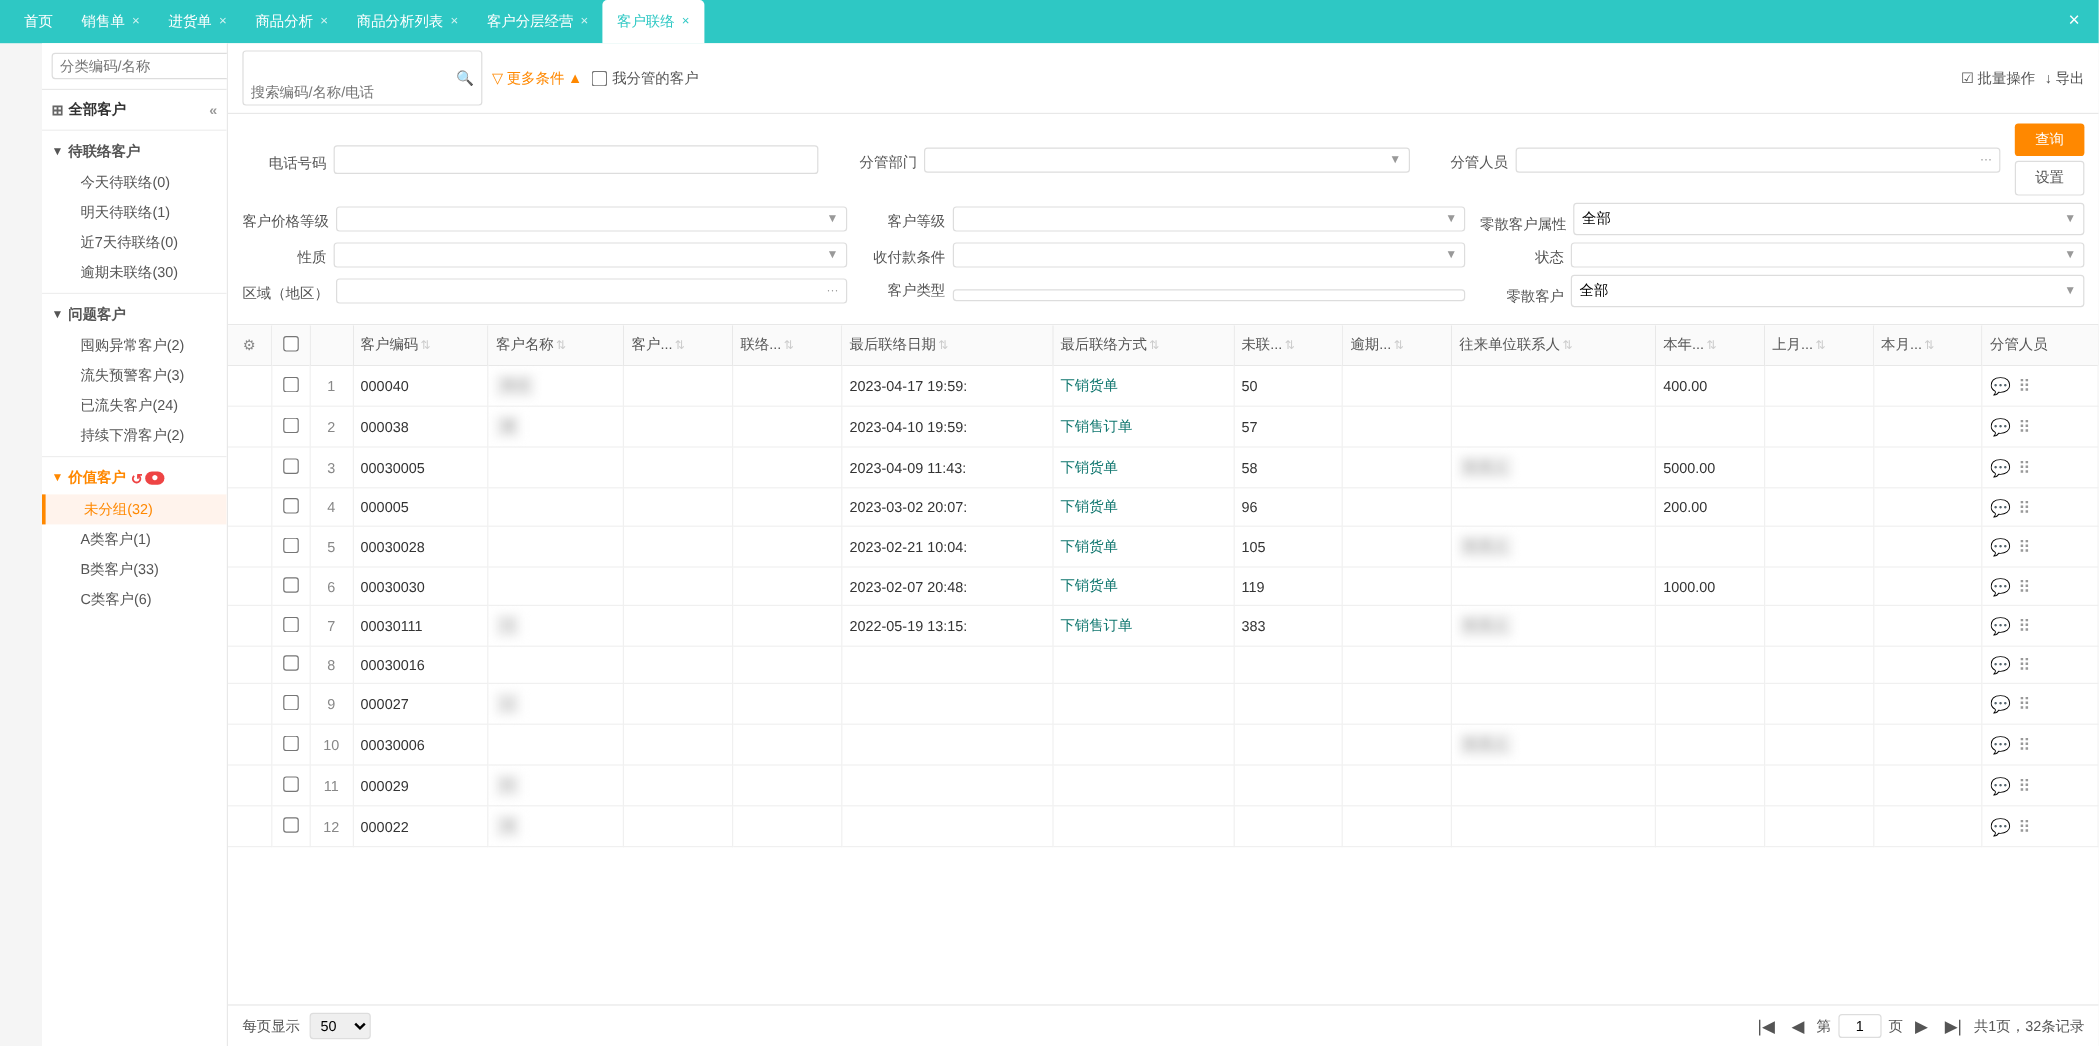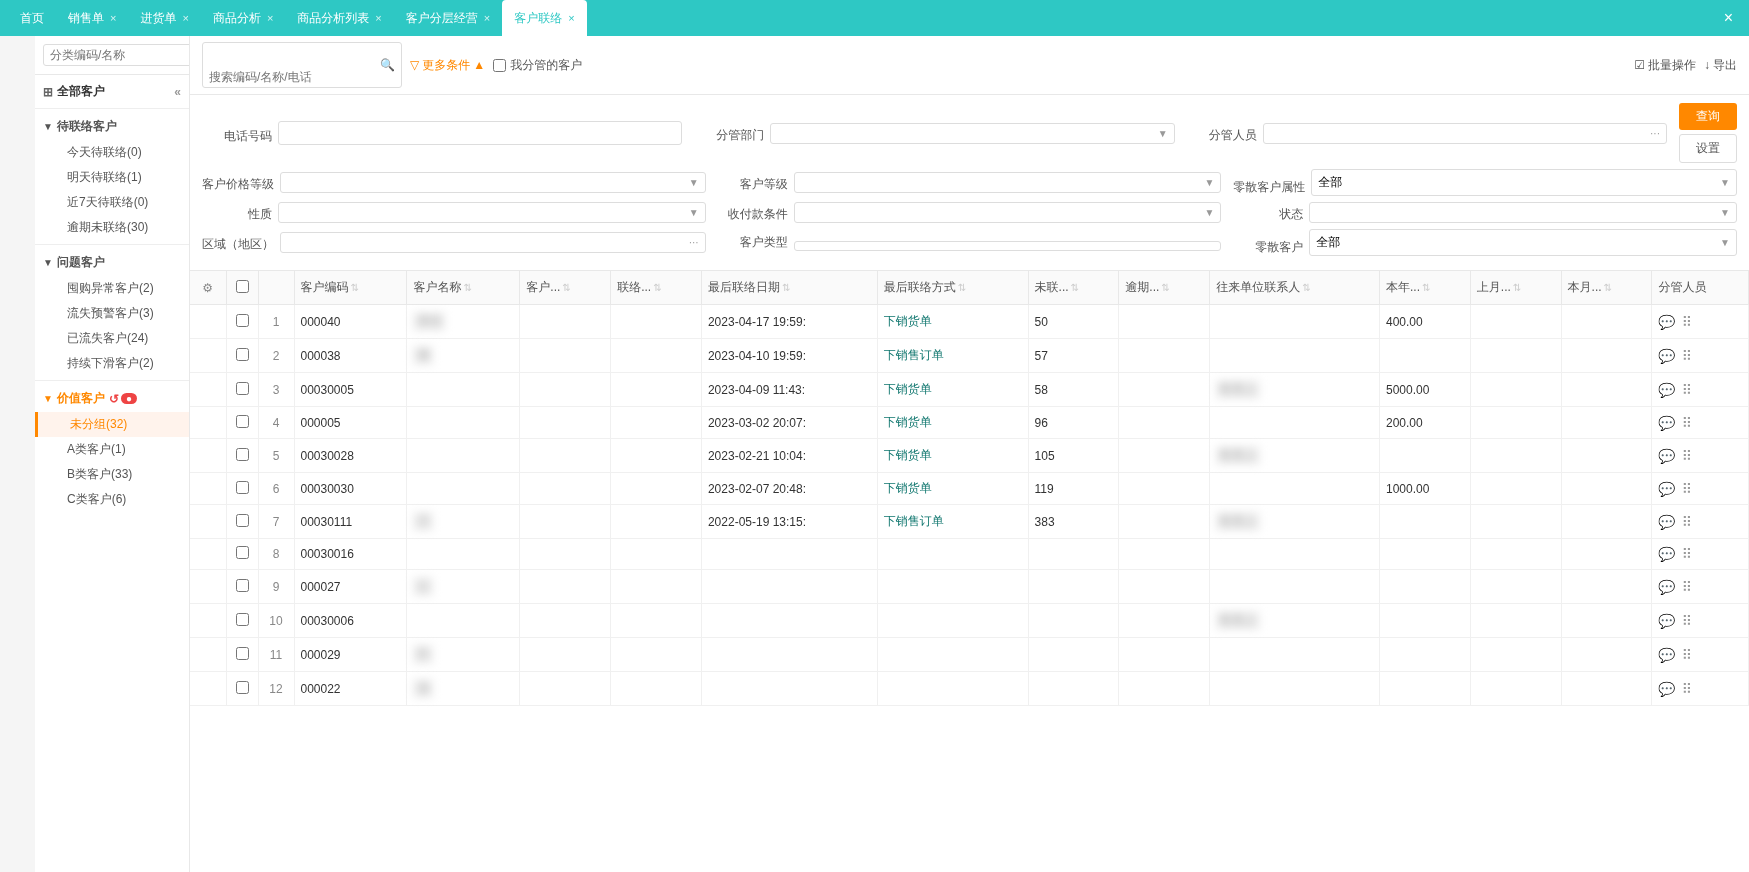--- a/index.html
+++ b/index.html
@@ -744,14 +744,31 @@
       <div class="action-icons">
         <span class="action-icon" title="联络">💬</span>
         <span class="action-icon" title="更多">⠿</span>
       </div>
     </td>
   </tr>
           </tbody>
       </table>
     </div>
 
+    <div class="table-footer">
+      <span class="footer-label">每页显示</span>
+      <select class="footer-select">
+        <option>50</option>
+        <option>100</option>
+      </select>
+      <div class="footer-nav">
+        <span class="footer-nav-btn">|◀</span>
+        <span class="footer-nav-btn">◀</span>
+        <span class="footer-label">第</span>
+        <input class="footer-page-input" type="text" value="1" style="">
+        <span class="footer-label">页</span>
+        <span class="footer-nav-btn">▶</span>
+        <span class="footer-nav-btn">▶|</span>
+        <span class="footer-total">共1页，32条记录</span>
+      </div>
+    </div>
   </div>
 </div>
 
 </body></html>

